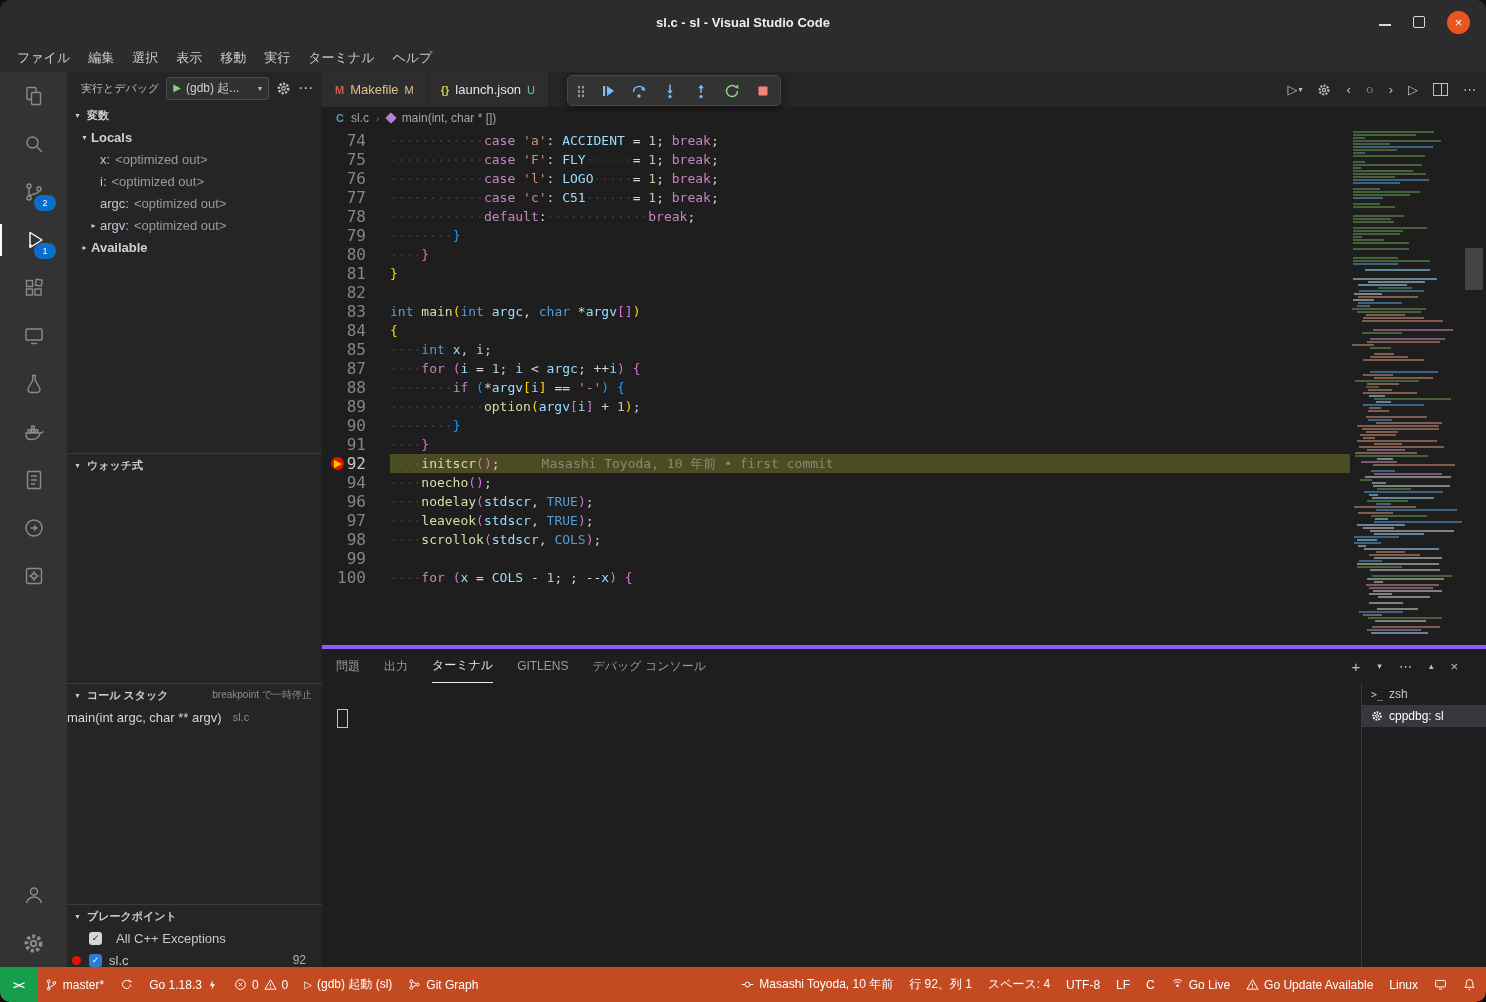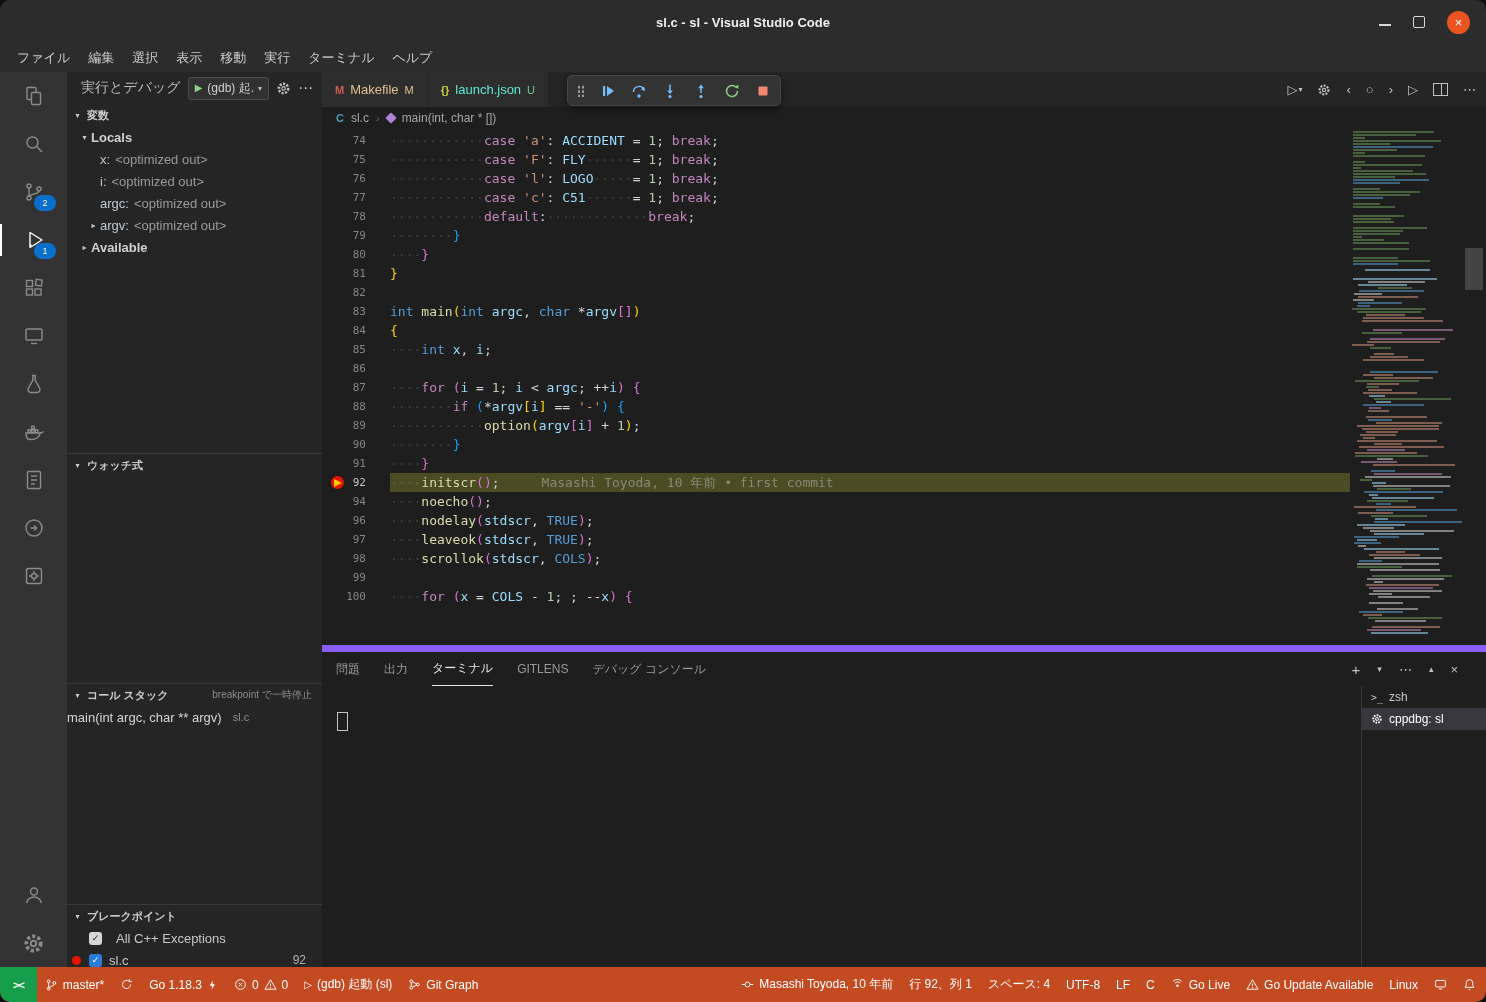--- a/index.html
+++ b/index.html
@@ -28,21 +28,21 @@
   .act.active::before{content:"";position:absolute;left:0;top:8px;bottom:8px;width:2px;background:#fff}
   .act svg{stroke:currentColor;fill:none;stroke-width:1.4}
   .badge{position:absolute;right:11px;bottom:5px;min-width:16px;height:16px;border-radius:9px;
          background:#0a6ecc;color:#fff;font-size:9px;display:flex;align-items:center;justify-content:center;padding:0 3px}
   .act-spacer{flex:1}
   
   .sidebar{position:absolute;top:72px;left:67px;width:255px;bottom:35px;background:#252526;font-size:13px;
            border-right:1px solid #1c1c1c}
   .sb-head{position:absolute;top:0;left:0;right:0;height:32px;display:flex;align-items:center;
            padding:0 8px 0 14px;gap:7px}
-  .sb-title{font-size:14px;color:#bcbcbc;flex:none}
+  .sb-title{font-size:11px;color:#bcbcbc;flex:none}
   .cfg{display:flex;align-items:center;gap:5px;background:#313131;border:1px solid #4c4c4c;border-radius:3px;
        height:21px;padding:0 6px;flex:1;min-width:0}
   .cfg-play{color:#89d185;font-size:10px;line-height:1}
   .cfg-label{white-space:nowrap;overflow:hidden;font-size:12px;color:#d0d0d0}
   .cfg-chev{margin-left:auto;font-size:8px;color:#bbb}
   .sb-gear,.sb-more{color:#c5c5c5}
   .sb-more{font-size:15px;letter-spacing:1px}
   .sec{position:absolute;left:0;right:0}
   .section-head{height:22px;display:flex;align-items:center;padding:0 8px 0 4px;font-size:11px;
                 font-weight:bold;color:#cccccc;gap:3px;position:relative}
@@ -64,21 +64,21 @@
   .cb.light{background:#d6d6d6;color:#222}
   .bp-count{margin-left:auto;margin-right:16px;color:#b0b0b0;font-size:12px}
   
   .editorcol{position:absolute;top:72px;left:322px;right:0;bottom:35px}
   .tabbar{height:35px;background:#252526;display:flex;position:relative}
   .tab{display:flex;align-items:center;gap:6px;padding:0 13px;background:#2d2d2d;height:35px;
        border-right:1px solid #252526;font-size:13px}
   .tab-ic-m{color:#cc5c54;font-weight:bold;font-size:11px}
   .tab-ic-json{color:#cbcb41;font-weight:bold;font-size:11px}
   .tab-label-mod{color:#e2c08d}
-  .tab-label-untracked{color:#5eead4}
+  .tab-label-untracked{color:#e5e5e5}
   .git-m{color:#e2c08d;font-size:11px}
   .git-u{color:#73c991;font-size:11px}
   .editor-actions{position:absolute;right:10px;top:0;height:35px;display:flex;align-items:center;gap:15px;color:#c0c0c0}
   .ea{font-size:13px;line-height:1;display:flex;align-items:center}
   .ea small{font-size:8px;margin-left:1px}
   .split-ic{width:13px;height:11px;border:1.2px solid #c0c0c0;position:relative}
   .split-ic::after{content:"";position:absolute;left:50%;top:0;bottom:0;width:1.2px;background:#c0c0c0}
   
   .debug-toolbar{position:absolute;left:245px;top:3px;height:29px;background:#333333;border:1px solid #474747;
                  border-radius:5px;display:flex;align-items:center;padding:0 9px;gap:15px;
@@ -88,37 +88,37 @@
   
   .breadcrumbs{height:22px;display:flex;align-items:center;padding-left:14px;font-size:12px;color:#a5a5a5;gap:7px;background:#1e1e1e}
   .bc-c{color:#519aba;font-weight:bold;font-size:11px}
   .bc-sep{color:#6d6d6d;font-size:11px}
   .bc-sym{width:8px;height:8px;background:#b180d7;transform:rotate(45deg);border-radius:1px}
   
   .editor-body{position:absolute;top:57px;left:0;right:0;height:516px;overflow:hidden}
   .code-pane{position:absolute;left:0;top:0;bottom:0;right:136px;padding-top:2px;
              font-family:"DejaVu Sans Mono","Liberation Mono",monospace;font-size:13px}
   .code-line{display:flex;height:19px;line-height:19px;white-space:pre;position:relative}
-  .ln{width:44px;flex:none;text-align:right;color:#858585;padding-right:24px;font-size:11px}
+  .ln{width:44px;flex:none;text-align:right;color:#858585;padding-right:24px;font-size:16px}
   .code-line.active .ln{color:#c6c6c6}
   .lt{flex:1;min-width:0}
   .code-line.active .lt{background:rgba(255,255,60,.20)}
   .blame{margin-left:42px;color:rgba(204,204,204,.48)}
   .bp-icon{position:absolute;left:9px;top:3px;width:13px;height:13px;border-radius:50%;background:#e51400}
   .bp-icon::after{content:"";position:absolute;left:3px;top:2.5px;border-left:8px solid #fc0;
                   border-top:4px solid transparent;border-bottom:4px solid transparent}
   .tk-k{color:#c586c0}.tk-t{color:#569cd6}.tk-f{color:#dcdcaa}.tk-v{color:#9cdcfe}
   .tk-s{color:#ce9178}.tk-n{color:#b5cea8}.tk-p{color:#d4d4d4}
   .tk-w{color:rgba(227,227,227,.17)}
   .tk-b1{color:#ffd700}.tk-b2{color:#da70d6}.tk-b3{color:#179fff}
   .minimap{position:absolute;right:24px;top:2px;width:112px;bottom:6px;overflow:hidden}
   .scrollcol{position:absolute;right:0;top:0;width:24px;bottom:0}
   .scroll-slider{position:absolute;top:119px;height:42px;left:3px;right:3px;background:rgba(130,130,130,.38)}
   
-  .panel{position:absolute;left:0;right:0;top:573px;bottom:0;border-top:7px solid #8b5cf6;background:#1e1e1e}
+  .panel{position:absolute;left:0;right:0;top:573px;bottom:0;border-top:4px solid #8b5cf6;background:#1e1e1e}
   .panel-tabs{height:34px;display:flex;align-items:stretch;padding-left:14px;gap:24px;font-size:12px;color:#9a9a9a;position:relative}
   .ptab{display:flex;align-items:center}
   .ptab.active{color:#e7e7e7;border-bottom:1px solid #e7e7e7}
   .panel-actions{position:absolute;right:28px;top:0;height:34px;display:flex;align-items:center;gap:17px;color:#c0c0c0;font-size:13px}
   .term-body{position:absolute;top:34px;left:0;right:124px;bottom:0}
   .cursor-box{position:absolute;left:15px;top:26px;width:9px;height:17px;border:1px solid #c5c5c5}
   .term-list{position:absolute;top:34px;right:0;width:124px;bottom:0;border-left:1px solid #3a3a3a;font-size:12px}
   .term-row{height:22px;display:flex;align-items:center;gap:6px;padding-left:9px;color:#c8c8c8}
   .term-row.selected{background:#37373d;color:#fff}
   .term-glyph{font-family:"DejaVu Sans Mono",monospace;font-size:10px;color:currentColor}
@@ -422,21 +422,20 @@
           <div class="code-line"><span class="ln">76</span><span class="lt"><span class="tk-w">············</span><span class="tk-k">case</span><span class="tk-p"> </span><span class="tk-s">'l'</span><span class="tk-p">: </span><span class="tk-v">LOGO</span><span class="tk-w">·····</span><span class="tk-p">= </span><span class="tk-n">1</span><span class="tk-p">; </span><span class="tk-k">break</span><span class="tk-p">;</span></span></div>
           <div class="code-line"><span class="ln">77</span><span class="lt"><span class="tk-w">············</span><span class="tk-k">case</span><span class="tk-p"> </span><span class="tk-s">'c'</span><span class="tk-p">: </span><span class="tk-v">C51</span><span class="tk-w">······</span><span class="tk-p">= </span><span class="tk-n">1</span><span class="tk-p">; </span><span class="tk-k">break</span><span class="tk-p">;</span></span></div>
           <div class="code-line"><span class="ln">78</span><span class="lt"><span class="tk-w">············</span><span class="tk-k">default</span><span class="tk-p">:</span><span class="tk-w">·············</span><span class="tk-k">break</span><span class="tk-p">;</span></span></div>
           <div class="code-line"><span class="ln">79</span><span class="lt"><span class="tk-w">········</span><span class="tk-b3">}</span></span></div>
           <div class="code-line"><span class="ln">80</span><span class="lt"><span class="tk-w">····</span><span class="tk-b2">}</span></span></div>
           <div class="code-line"><span class="ln">81</span><span class="lt"><span class="tk-b1">}</span></span></div>
           <div class="code-line"><span class="ln">82</span><span class="lt"></span></div>
           <div class="code-line"><span class="ln">83</span><span class="lt"><span class="tk-t">int</span><span class="tk-p"> </span><span class="tk-f">main</span><span class="tk-b1">(</span><span class="tk-t">int</span><span class="tk-p"> </span><span class="tk-v">argc</span><span class="tk-p">, </span><span class="tk-t">char</span><span class="tk-p"> *</span><span class="tk-v">argv</span><span class="tk-b2">[</span><span class="tk-b2">]</span><span class="tk-b1">)</span></span></div>
           <div class="code-line"><span class="ln">84</span><span class="lt"><span class="tk-b1">{</span></span></div>
           <div class="code-line"><span class="ln">85</span><span class="lt"><span class="tk-w">····</span><span class="tk-t">int</span><span class="tk-p"> </span><span class="tk-v">x</span><span class="tk-p">, </span><span class="tk-v">i</span><span class="tk-p">;</span></span></div>
-          <div class="code-line"><span class="ln">86</span><span class="lt"></span></div>
           <div class="code-line"><span class="ln">87</span><span class="lt"><span class="tk-w">····</span><span class="tk-k">for</span><span class="tk-p"> </span><span class="tk-b2">(</span><span class="tk-v">i</span><span class="tk-p"> = </span><span class="tk-n">1</span><span class="tk-p">; </span><span class="tk-v">i</span><span class="tk-p"> &lt; </span><span class="tk-v">argc</span><span class="tk-p">; ++</span><span class="tk-v">i</span><span class="tk-b2">)</span><span class="tk-p"> </span><span class="tk-b2">{</span></span></div>
           <div class="code-line"><span class="ln">88</span><span class="lt"><span class="tk-w">········</span><span class="tk-k">if</span><span class="tk-p"> </span><span class="tk-b3">(</span><span class="tk-p">*</span><span class="tk-v">argv</span><span class="tk-b1">[</span><span class="tk-v">i</span><span class="tk-b1">]</span><span class="tk-p"> == </span><span class="tk-s">'-'</span><span class="tk-b3">)</span><span class="tk-p"> </span><span class="tk-b3">{</span></span></div>
           <div class="code-line"><span class="ln">89</span><span class="lt"><span class="tk-w">············</span><span class="tk-f">option</span><span class="tk-b1">(</span><span class="tk-v">argv</span><span class="tk-b2">[</span><span class="tk-v">i</span><span class="tk-b2">]</span><span class="tk-p"> + </span><span class="tk-n">1</span><span class="tk-b1">)</span><span class="tk-p">;</span></span></div>
           <div class="code-line"><span class="ln">90</span><span class="lt"><span class="tk-w">········</span><span class="tk-b3">}</span></span></div>
           <div class="code-line"><span class="ln">91</span><span class="lt"><span class="tk-w">····</span><span class="tk-b2">}</span></span></div>
           <div class="code-line active"><span class="ln">92</span><span class="lt"><span class="tk-w">····</span><span class="tk-f">initscr</span><span class="tk-b2">(</span><span class="tk-b2">)</span><span class="tk-p">;</span><span class="blame">Masashi Toyoda, 10 年前 • first commit</span></span><span class="bp-icon"></span></div>
           <div class="code-line"><span class="ln">94</span><span class="lt"><span class="tk-w">····</span><span class="tk-f">noecho</span><span class="tk-b2">(</span><span class="tk-b2">)</span><span class="tk-p">;</span></span></div>
           <div class="code-line"><span class="ln">96</span><span class="lt"><span class="tk-w">····</span><span class="tk-f">nodelay</span><span class="tk-b2">(</span><span class="tk-v">stdscr</span><span class="tk-p">, </span><span class="tk-t">TRUE</span><span class="tk-b2">)</span><span class="tk-p">;</span></span></div>
           <div class="code-line"><span class="ln">97</span><span class="lt"><span class="tk-w">····</span><span class="tk-f">leaveok</span><span class="tk-b2">(</span><span class="tk-v">stdscr</span><span class="tk-p">, </span><span class="tk-t">TRUE</span><span class="tk-b2">)</span><span class="tk-p">;</span></span></div>
           <div class="code-line"><span class="ln">98</span><span class="lt"><span class="tk-w">····</span><span class="tk-f">scrollok</span><span class="tk-b2">(</span><span class="tk-v">stdscr</span><span class="tk-p">, </span><span class="tk-t">COLS</span><span class="tk-b2">)</span><span class="tk-p">;</span></span></div>

